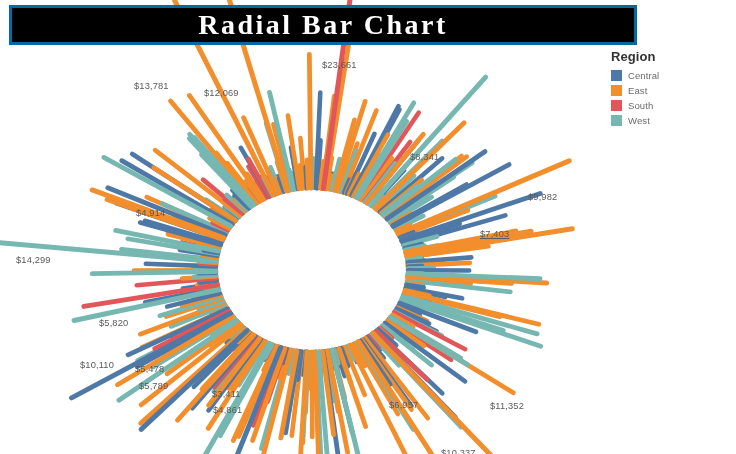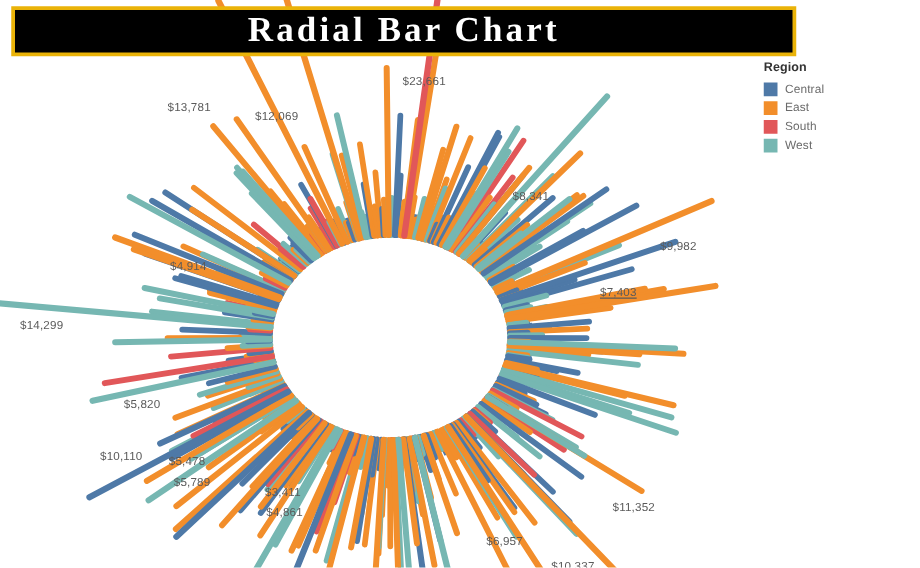--- a/index.html
+++ b/index.html
@@ -22,21 +22,21 @@
     height: 454px;
   }
 
   
   .title-banner {
     position: absolute;
     left: 9px;
     top: 5px;
     width: 628px;
     height: 40px;
-    background: #eab308;
+    background: #0369a1;
     box-sizing: border-box;
     padding: 3px;
   }
   .title-inner {
     width: 100%;
     height: 100%;
     background: #000000;
     display: flex;
     align-items: center;
     justify-content: center;
@@ -52,21 +52,21 @@
   }
 
   
   .legend {
     position: absolute;
     left: 611px;
     top: 49px;
     width: 110px;
   }
   .legend-title {
-    font-size: 10px;
+    font-size: 13px;
     font-weight: bold;
     color: #333333;
     margin-bottom: 4px;
     letter-spacing: .1px;
   }
   .legend-row {
     display: flex;
     align-items: center;
     height: 15px;
   }
@@ -979,21 +979,21 @@
       <div class="data-label" style="left: 322px; top: 60px;">$23,661</div>
       <div class="data-label" style="left: 16px; top: 255px; text-align: center;">$14,299</div>
       <div class="data-label" style="left: 134px; top: 81px;">$13,781</div>
       <div class="data-label" style="left: 192px; top: 88px; padding-left: 12px;">$12,069</div>
       <div class="data-label" style="left: 490px; top: 401px;">$11,352</div>
       <div class="data-label" style="left: 441px; top: 428px; margin-top: 20px;">$10,337</div>
       <div class="data-label" style="left: 80px; top: 360px;">$10,110</div>
       <div class="data-label" style="left: 497px; top: 192px; padding-left: 31px;">$9,982</div>
       <div class="data-label" style="left: 410px; top: 152px;">$8,341</div>
       <div class="data-label" style="left: 480px; top: 229px; text-decoration: underline;">$7,403</div>
-      <div class="data-label" style="left: 365px; top: 428px; padding-left: 24px;">$6,957</div>
+      <div class="data-label" style="left: 365px; top: 400px; padding-left: 24px;">$6,957</div>
       <div class="data-label" style="left: 99px; top: 318px;">$5,820</div>
       <div class="data-label" style="left: 139px; top: 381px;">$5,789</div>
       <div class="data-label" style="left: 135px; top: 364px;">$5,478</div>
       <div class="data-label" style="left: 136px; top: 208px;">$4,914</div>
       <div class="data-label" style="left: 213px; top: 405px;">$4,861</div>
       <div class="data-label" style="left: 212px; top: 389px;">$3,411</div>
     </div>
 
 </div>
 

